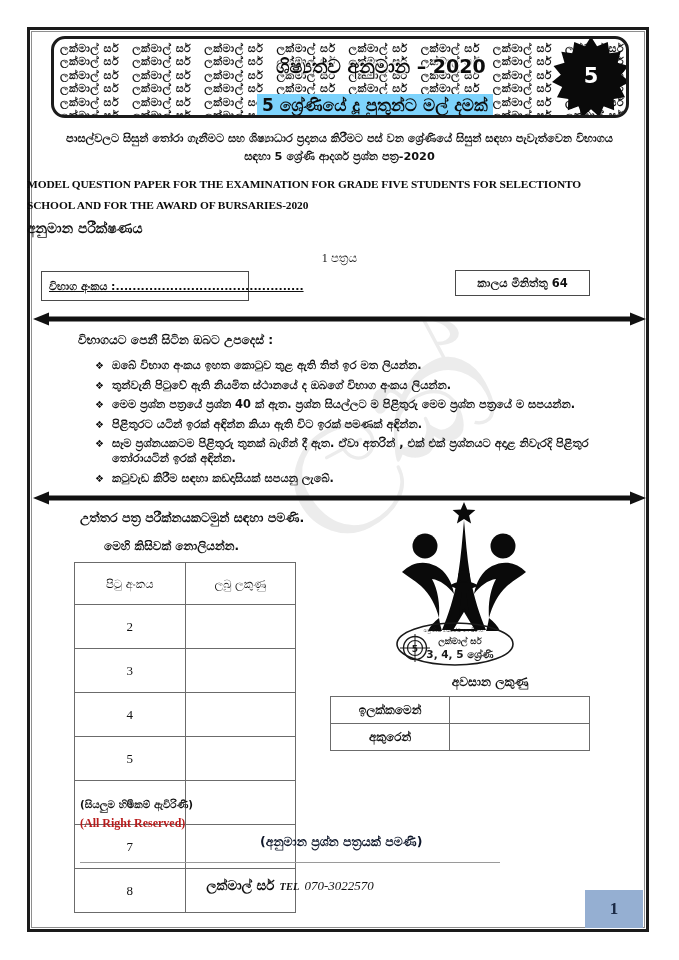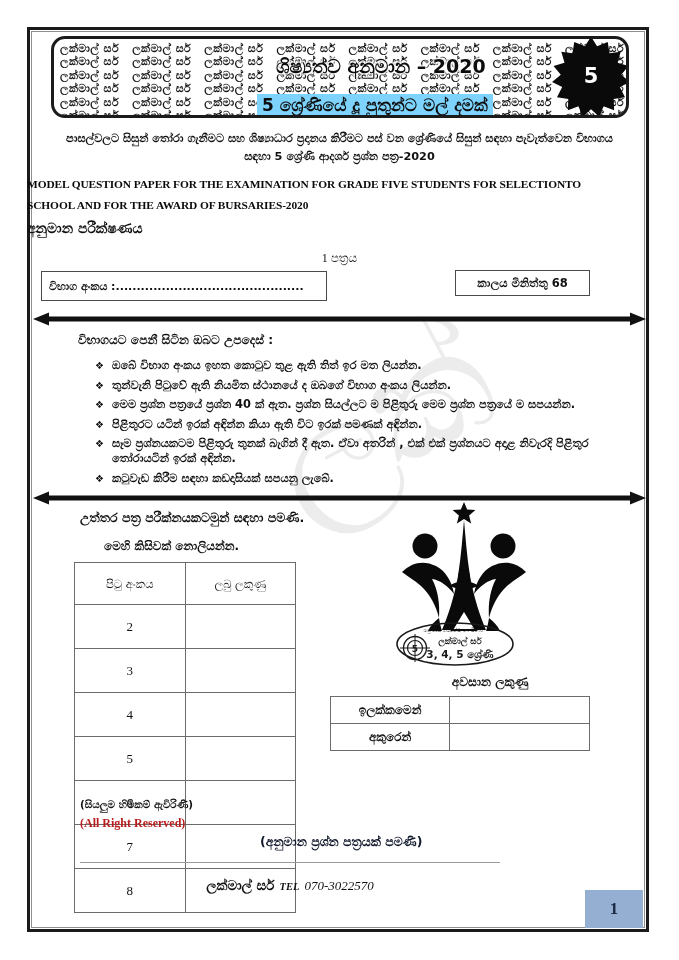--- a/index.html
+++ b/index.html
@@ -169,32 +169,33 @@
     font-family: "Liberation Serif", "DejaVu Serif", serif;
     font-size: 12px;
     color: #111;
     z-index: 3;
   }
 
   
   .index-box {
     position: absolute;
     left: 41px; top: 271px;
-    width: 286px; height: 30px;
+    width: 208px; height: 30px;
     border: 1px solid #4a4a4a;
     box-sizing: border-box;
     background: #fff;
     display: flex;
     align-items: center;
     padding-left: 7px;
     font-size: 11px;
     font-weight: bold;
     color: #111;
     white-space: nowrap;
     z-index: 3;
+    text-decoration: underline;
   }
   .duration-box {
     position: absolute;
     left: 455px; top: 270px;
     width: 135px; height: 26px;
     border: 1px solid #4a4a4a;
     box-sizing: border-box;
     background: #fff;
     display: flex;
     align-items: center;
@@ -442,21 +443,21 @@
   <div class="si-line si-line-2">සඳහා 5 ශ්‍රේණි ආදර්ශ ප්‍රශ්න පත්‍ර-2020</div>
   <div class="en-line en-line-1">MODEL QUESTION PAPER FOR THE EXAMINATION FOR GRADE FIVE STUDENTS FOR SELECTIONTO</div>
   <div class="en-line en-line-2">SCHOOL AND FOR THE AWARD OF BURSARIES-2020</div>
   <div class="anumana-line">අනුමාන පරීක්ෂණය</div>
   <div class="pathraya-line">1 පත්‍රය</div>
 
   <div class="index-box">
     <span>විභාග අංකය :.............................................</span>
   </div>
   <div class="duration-box">
-    <span>කාලය මිනිත්තු 68</span>
+    <span>කාලය මිනිත්තු 64</span>
   </div>
 
   <div class="arrow-sep arrow-sep-1">
     <svg width="613" height="14" viewBox="0 0 613 14">
       <line x1="14" y1="7" x2="599" y2="7" stroke="#111" stroke-width="5"></line>
       <polygon points="0,7 16,0.5 16,13.5" fill="#111"></polygon>
       <polygon points="613,7 597,0.5 597,13.5" fill="#111"></polygon>
     </svg>
   </div>
 

